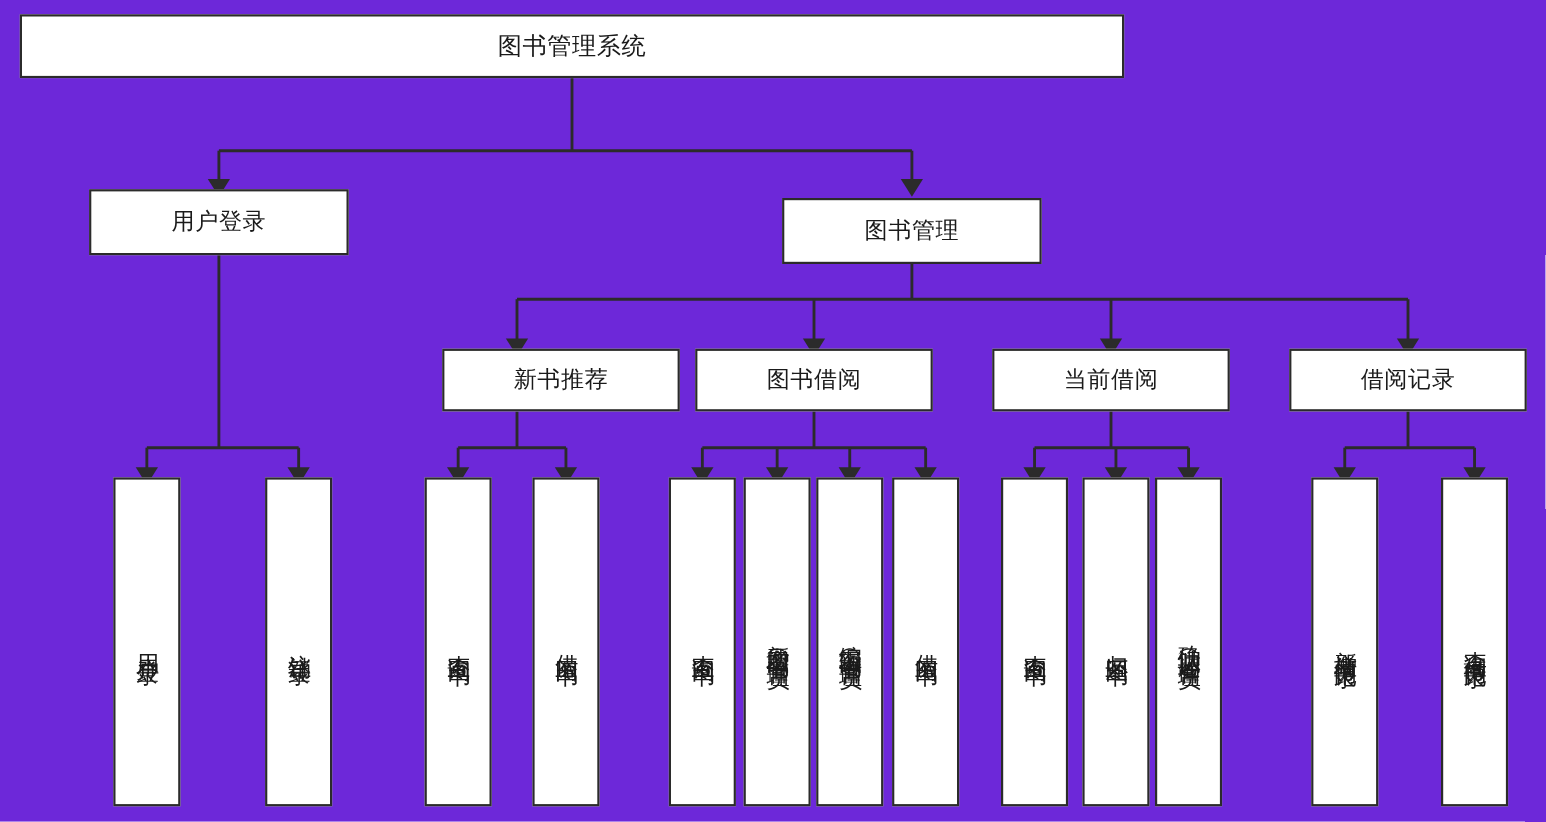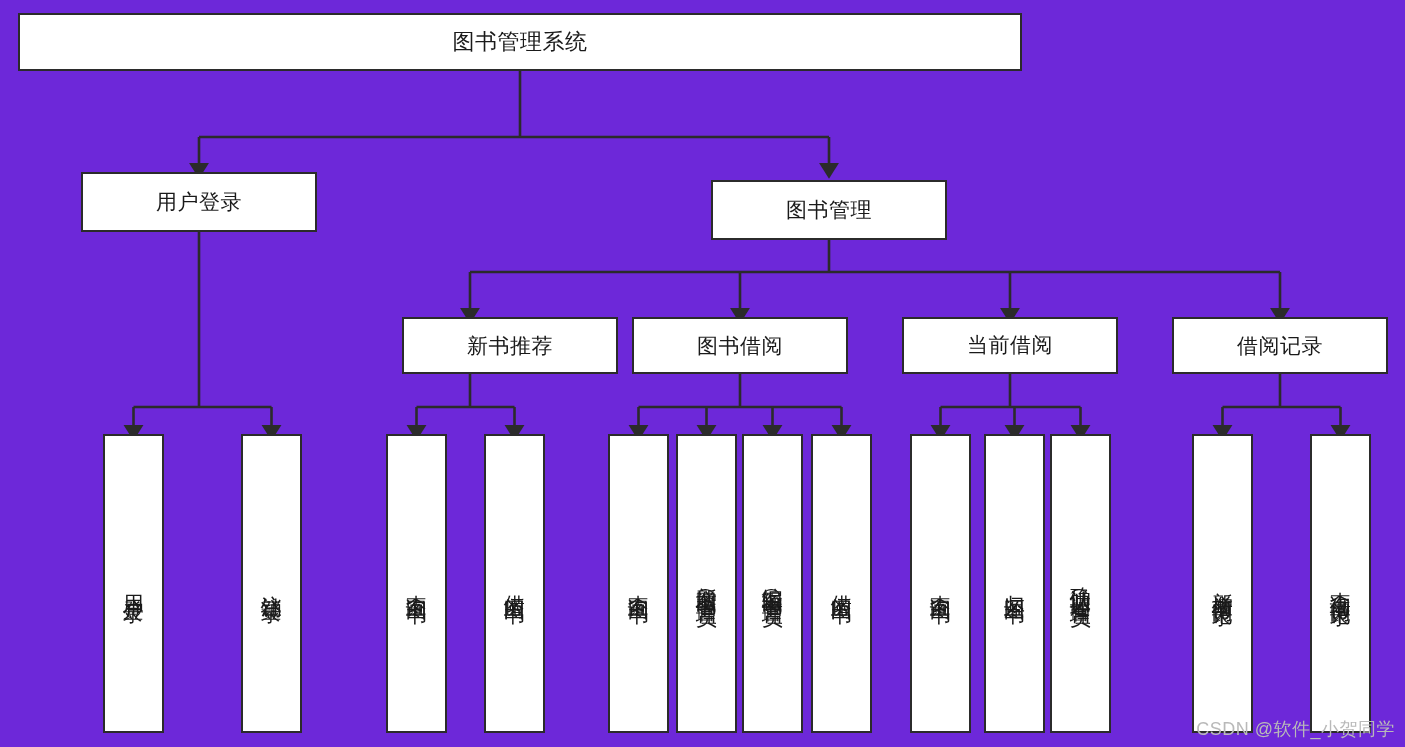--- a/index.html
+++ b/index.html
@@ -165,14 +165,13 @@
       <div class="node-box vertical" id="node-leaf-confirm-return" style="left: 1050px; top: 434px; width: 61px; height: 299px; border-color: rgb(43, 43, 43);">
         <span class="node-label" style="color: rgb(26, 26, 26);">确认归还（管理员）</span>
       </div>
       <div class="node-box vertical" id="node-leaf-add-record" style="left: 1192px; top: 434px; width: 61px; height: 299px; border-color: rgb(43, 43, 43);">
         <span class="node-label" style="color: rgb(26, 26, 26);">新增借阅记录</span>
       </div>
       <div class="node-box vertical" id="node-leaf-query-record" style="left: 1310px; top: 434px; width: 61px; height: 299px; border-color: rgb(43, 43, 43);">
         <span class="node-label" style="color: rgb(26, 26, 26);">查询借阅记录</span>
       </div>
     </div>
-  <div id="watermark">CSDN @软件_小贺同学</div>
 </div>
 
 </body></html>

